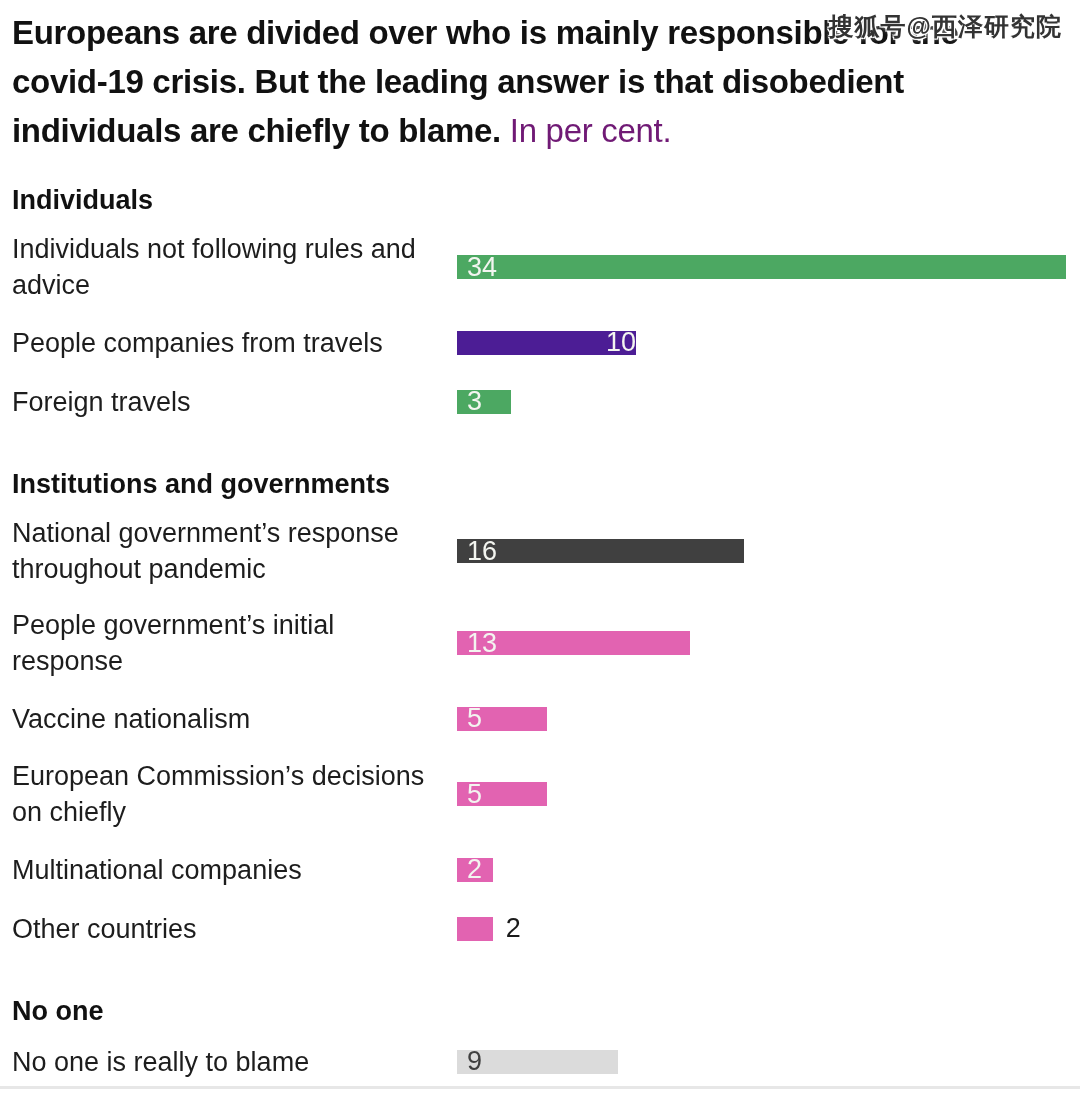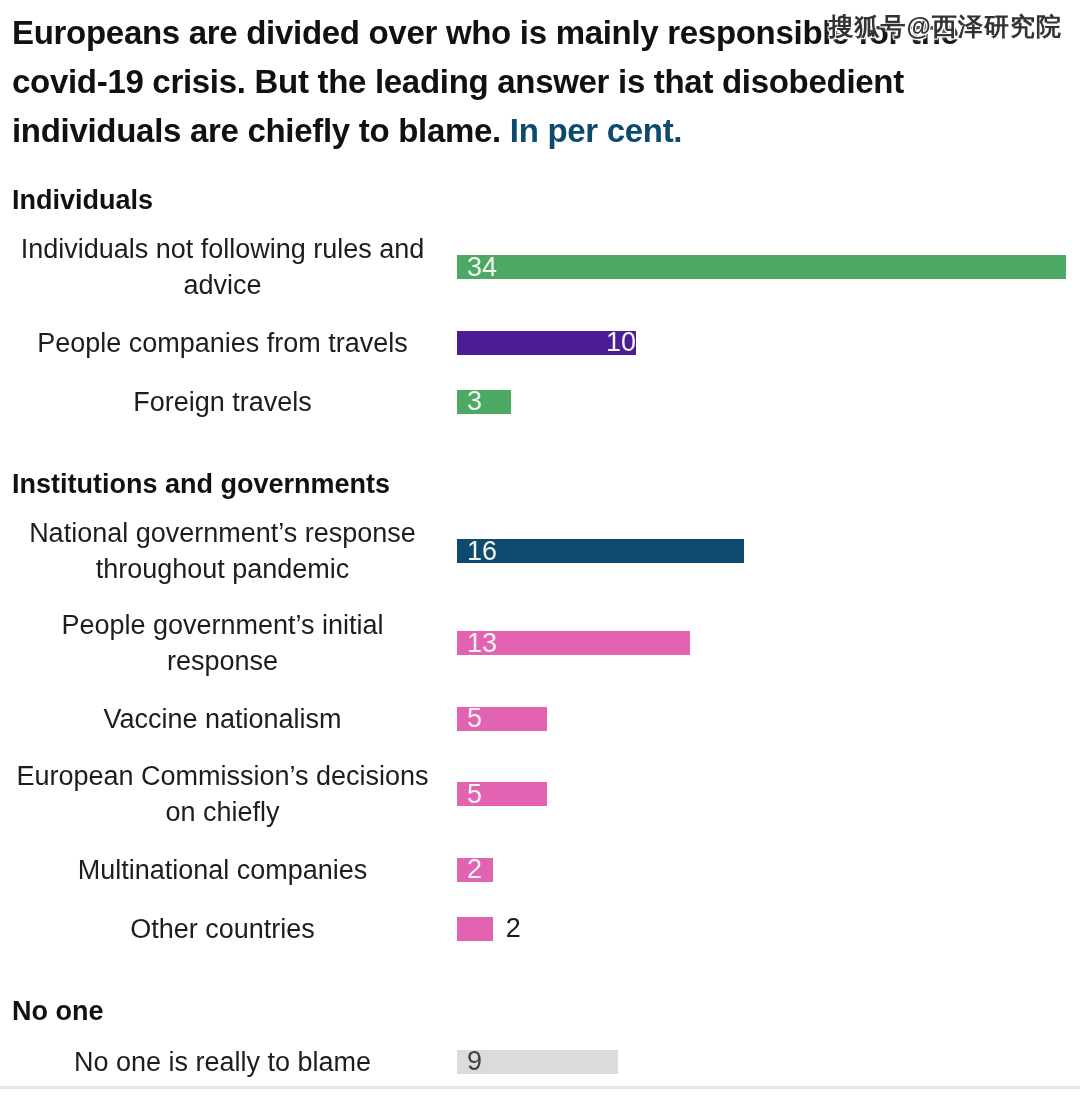--- a/index.html
+++ b/index.html
@@ -20,21 +20,21 @@
   
   .title {
     font-size: 33px;
     line-height: 49px;
     font-weight: 700;
     letter-spacing: -0.3px;
     color: #111;
     margin-bottom: 28px;
   }
   .title .title-bold { white-space: pre-line; }
-  .title .title-suffix { font-weight: 700; color: #0c4a6e; white-space: normal; }
+  .title .title-suffix { font-weight: 400; color: #701a75; white-space: normal; }
   
   .watermark {
     position: absolute;
     top: 10px;
     right: 18px;
     font-size: 25px;
     font-weight: 700;
     color: #333;
     letter-spacing: 1px;
     text-shadow:
@@ -58,21 +58,20 @@
     align-items: center;
   }
   .row + .row { margin-top: 20px; }
   .row-label {
     width: 445px;
     flex: 0 0 445px;
     font-size: 27px;
     line-height: 36px;
     color: #1d1d1d;
     padding-right: 24px;
-    text-align: center;
   }
   .bar-track {
     flex: 1 1 auto;
     display: flex;
     align-items: center;
     height: 39px;
   }
   .bar-fill {
     height: 24px;
     display: flex;
@@ -133,21 +132,21 @@
         <div class="bar-track">
           <div class="bar-fill" style="background: rgb(76, 168, 98); width: 8.82353%;">
             <span class="bar-value-inside" style="color: rgb(243, 245, 240);">3</span>
           </div>
         </div>
       </div>
       <div class="group-header">Institutions and governments</div>
       <div class="row">
         <div class="row-label">National government’s response throughout pandemic</div>
         <div class="bar-track">
-          <div class="bar-fill" style="background: #0c4a6e; width: 47.0588%;">
+          <div class="bar-fill" style="background: #404040; width: 47.0588%;">
             <span class="bar-value-inside" style="color: rgb(243, 245, 240);">16</span>
           </div>
         </div>
       </div>
       <div class="row">
         <div class="row-label">People government’s initial response</div>
         <div class="bar-track">
           <div class="bar-fill" style="background: rgb(226, 99, 177); width: 38.2353%;">
             <span class="bar-value-inside" style="color: rgb(243, 245, 240);">13</span>
           </div>

